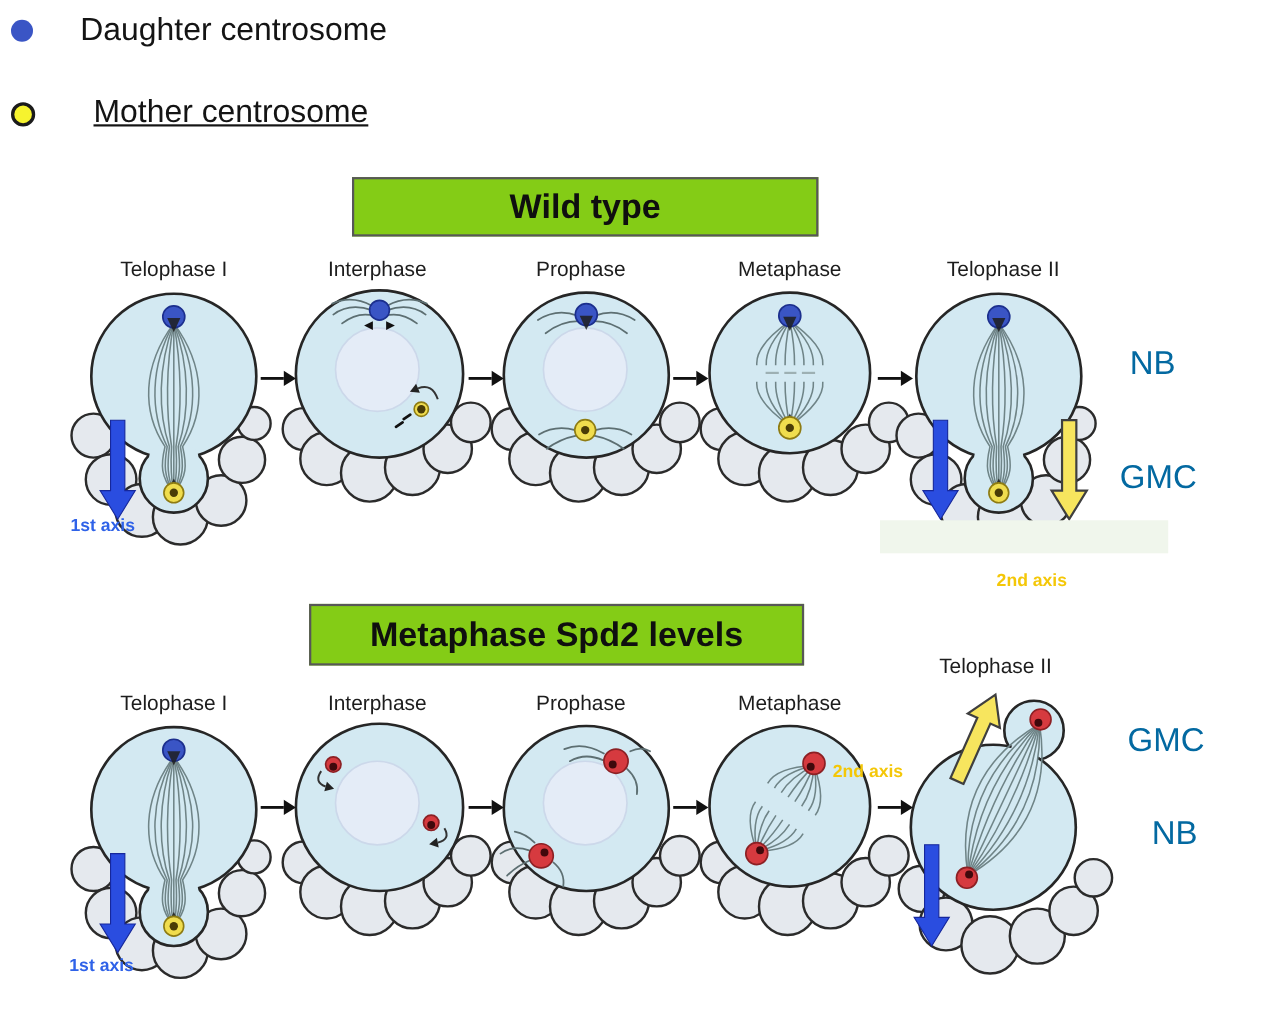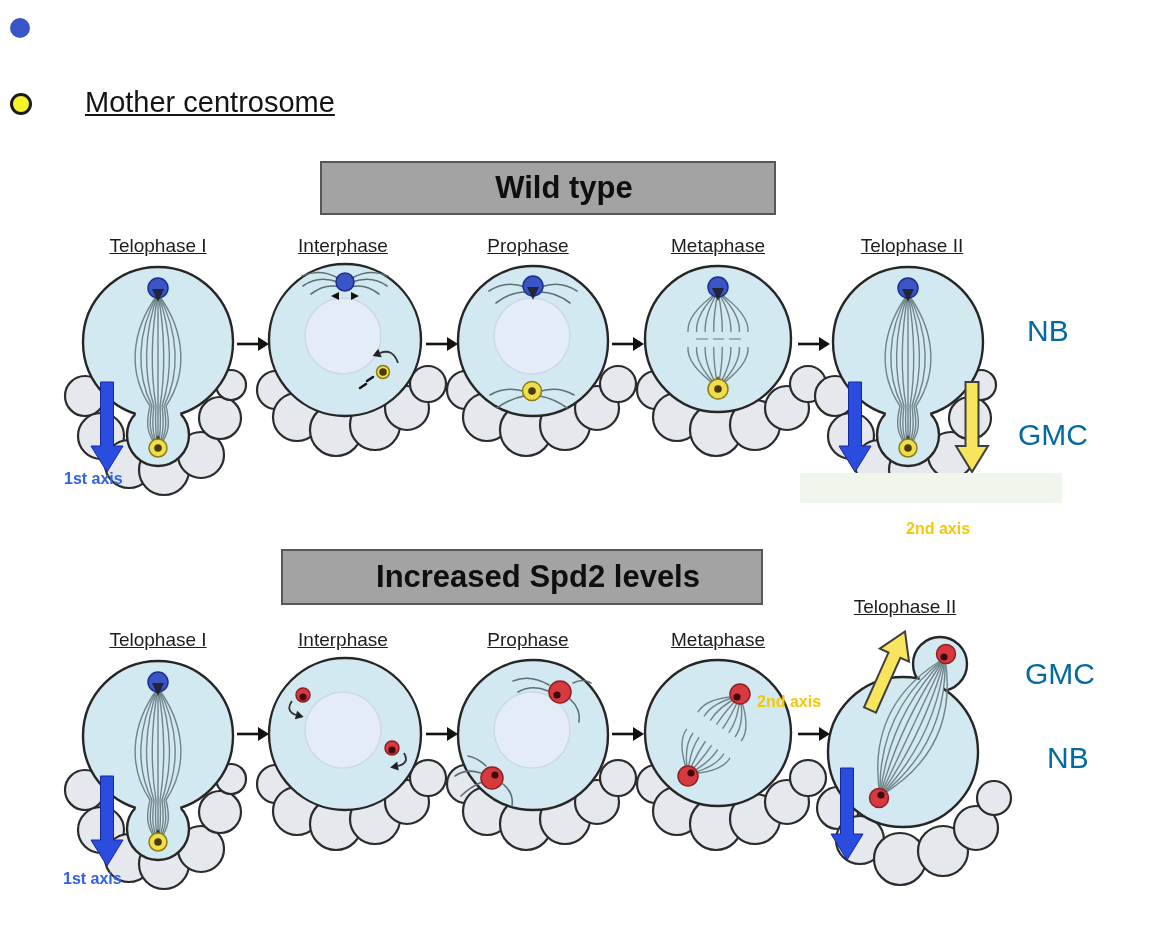--- a/index.html
+++ b/index.html
@@ -5,23 +5,23 @@
   html,body{margin:0;padding:0;background:#fff;}
   .figure{position:relative;width:1156px;height:930px;background:#ffffff;
           font-family:"Liberation Sans",sans-serif;overflow:hidden;}
   .figure svg{position:absolute;overflow:visible;}
 
   
   .legend-text{position:absolute;font-size:29px;color:#141414;white-space:nowrap;}
   .dot{position:absolute;border-radius:50%;}
   .dot-blue{width:20px;height:20px;background:var(--daughter_blue);}
   .dot-yellow{width:16px;height:16px;background:var(--legend_yellow);border:3px solid #1b1b1b;}
-  .title-box{position:absolute;border:2px solid #575757;background:#a3a3a3;text-align:center;
-             font-weight:bold;font-size:31px;color:#0f0f0f;display:flex;align-items:center;justify-content:center;padding-left:32px;}
-  .stage-label{position:absolute;width:160px;text-align:center;font-size:19px;color:#1d1d1d;white-space:nowrap;text-decoration:underline;}
+  .title-box{position:absolute;border:2px solid #575757;background:#84cc16;text-align:center;
+             font-weight:bold;font-size:31px;color:#0f0f0f;display:flex;align-items:center;justify-content:center;}
+  .stage-label{position:absolute;width:160px;text-align:center;font-size:19px;color:#1d1d1d;white-space:nowrap;}
   .side-label{position:absolute;font-size:30px;color:#0369a1;}
   .axis-label{position:absolute;font-weight:bold;font-size:16px;white-space:nowrap;}
   .blue-text{color:var(--axis_blue_text);}
   .gold-text{color:var(--axis_gold_text);margin-top:48px;}
   .band{position:absolute;background:#f0f6ec;}
 
   
   .cell-fill{fill:var(--cell_fill);stroke:var(--outline);stroke-width:2.4;}
   .nucleus{fill:var(--nucleus_fill);stroke:#ccd8ea;stroke-width:1.5;}
   .gmc{fill:var(--gmc_fill);stroke:#2b2b2b;stroke-width:2.2;}
@@ -39,20 +39,21 @@
   .flow-head{fill:#111;}
   .curl{stroke:#333;stroke-width:1.8;fill:none;}
   .dash{stroke:#111;stroke-width:2.5;stroke-linecap:round;}
 </style>
 </head>
 <body>
 
 <div class="figure">
 
   <span class="dot dot-blue" style="left:10px;top:18px;"></span>
+  <div class="legend-text" style="left:73px;top:11px;">Daughter centrosome</div>
   <span class="dot dot-yellow" style="left:10px;top:93px;"></span>
   <div class="legend-text" style="left:85px;top:86px;text-decoration:underline;">Mother centrosome</div>
 
   <div class="title-box" style="left:320px;top:161px;width:420px;height:50px;">Wild type</div>
 
   <div class="stage-label" style="left:78px;top:235px;">Telophase I</div>
   <div class="stage-label" style="left:263px;top:235px;">Interphase</div>
   <div class="stage-label" style="left:448px;top:235px;">Prophase</div>
   <div class="stage-label" style="left:638px;top:235px;">Metaphase</div>
   <div class="stage-label" style="left:832px;top:235px;">Telophase II</div>
@@ -210,21 +211,21 @@
       <polygon points="23,3 23,17 34,10" class="flow-head"></polygon>
     </svg>
 
   <div class="side-label" style="left:1027px;top:314px;">NB</div>
   <div class="side-label" style="left:1018px;top:418px;">GMC</div>
 
   <div class="band" style="left:800px;top:473px;width:262px;height:30px;"></div>
   <div class="axis-label blue-text" style="left:64px;top:470px;">1st axis</div>
   <div class="axis-label gold-text" style="left:906px;top:472px;">2nd axis</div>
 
-  <div class="title-box" style="left:281px;top:549px;width:446px;height:52px;">Increased Spd2 levels</div>
+  <div class="title-box" style="left:281px;top:549px;width:446px;height:52px;">Metaphase Spd2 levels</div>
 
   <div class="stage-label" style="left:78px;top:629px;">Telophase I</div>
   <div class="stage-label" style="left:263px;top:629px;">Interphase</div>
   <div class="stage-label" style="left:448px;top:629px;">Prophase</div>
   <div class="stage-label" style="left:638px;top:629px;">Metaphase</div>
   <div class="stage-label" style="left:825px;top:596px;">Telophase II</div>
 
   <svg width="220" height="282" viewBox="0 0 220 282" style="left:52px;top:652px;">
       <circle cx="33" cy="138" r="20" class="gmc"></circle>
       <circle cx="49" cy="178" r="23" class="gmc"></circle>

